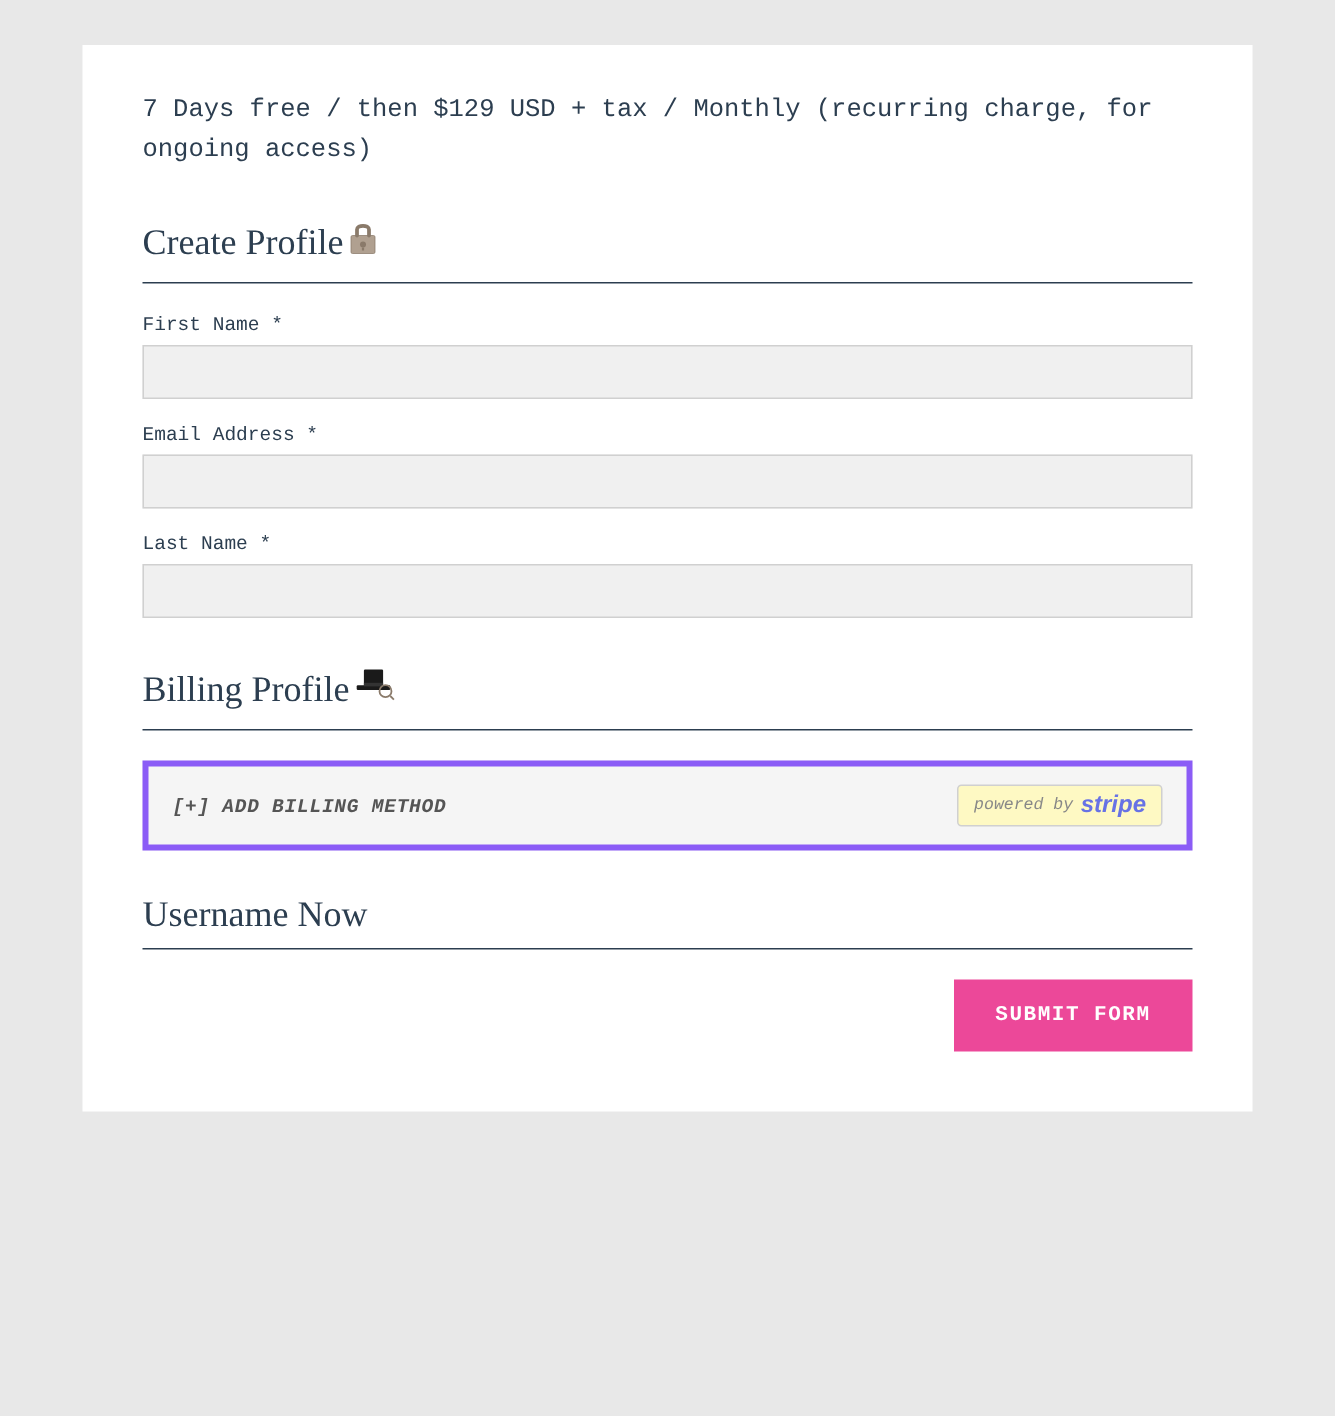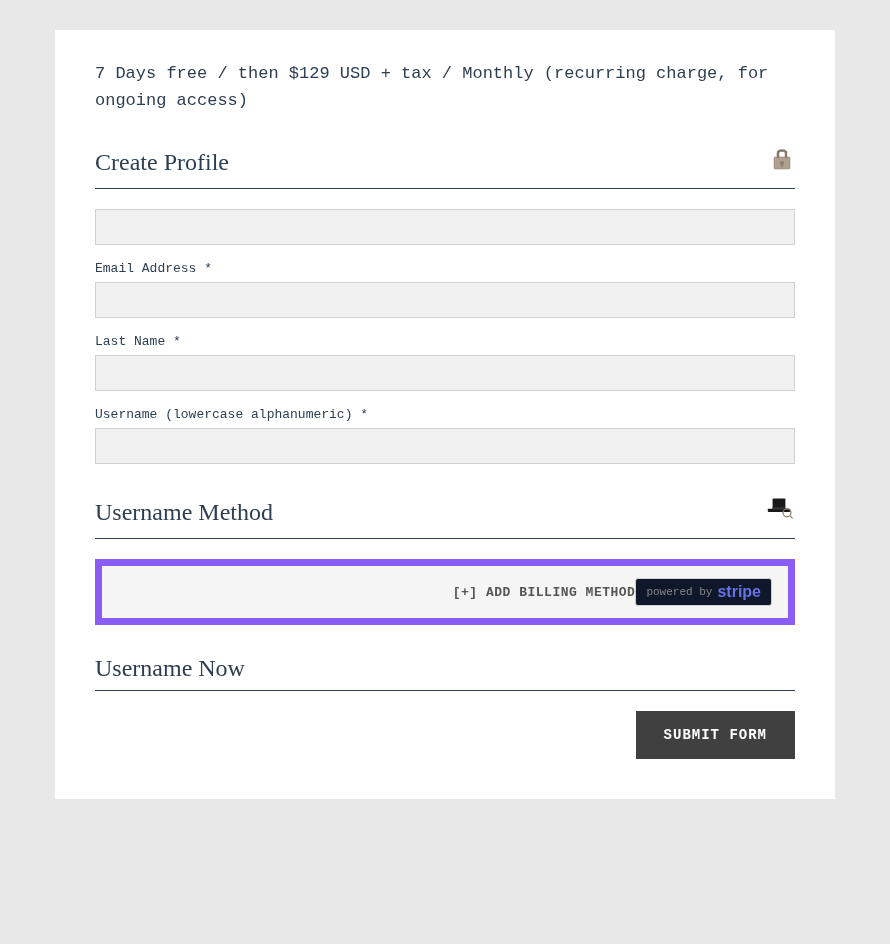--- a/index.html
+++ b/index.html
@@ -29,21 +29,21 @@
       font-family: 'Courier New', Courier, monospace;
       font-size: 17px;
       color: #2c3e50;
       line-height: 1.6;
       margin-bottom: 30px;
     }
 
     .section-header {
       display: flex;
       align-items: center;
-      justify-content: space-between;
+      justify-content: flex-start;
       margin-bottom: 8px;
     }
 
     .section-title {
       font-family: Georgia, 'Times New Roman', serif;
       font-size: 24px;
       color: #2c3e50;
       font-weight: normal;
     }
 
@@ -84,41 +84,42 @@
       color: #333;
       outline: none;
     }
 
     .billing-section {
       margin-top: 30px;
     }
 
     .add-billing-box {
       background-color: #f5f5f5;
-      border: 7px solid #8b5cf6;
+      border: 4px solid #8b5cf6;
       display: flex;
       align-items: center;
-      justify-content: flex-end;
+      justify-content: space-between;
       padding: 12px 16px;
       margin-bottom: 30px;
+      font-style: italic;
     }
 
     .add-billing-label {
       font-family: 'Courier New', Courier, monospace;
       font-size: 13px;
       color: #555;
       font-weight: bold;
       letter-spacing: 0.5px;
     }
 
     .powered-by-stripe {
       display: flex;
       align-items: center;
       gap: 5px;
-      background-color: #0f172a;
+      background-color: #fef9c3;
       border: 1px solid #d0d0d0;
       padding: 4px 10px;
       border-radius: 3px;
     }
 
     .powered-by-text {
       font-family: 'Courier New', Courier, monospace;
       font-size: 11px;
       color: #888;
     }
@@ -134,21 +135,21 @@
       margin-top: 10px;
     }
 
     .submit-area {
       display: flex;
       justify-content: flex-end;
       margin-top: 20px;
     }
 
     .submit-button {
-      background-color: #404040;
+      background-color: #ec4899;
       color: #ffffff;
       font-family: 'Courier New', Courier, monospace;
       font-size: 14px;
       font-weight: bold;
       letter-spacing: 1px;
       border: none;
       padding: 16px 28px;
       cursor: pointer;
       text-transform: uppercase;
     }
@@ -178,47 +179,44 @@
         <rect x="4" y="13" width="16" height="12" rx="1" fill="#b0a090" stroke="#8a7a6a" stroke-width="0.5"></rect>
         <path d="M8 13 V9 C8 5.7 16 5.7 16 9 V13" fill="none" stroke="#8a7a6a" stroke-width="2.5" stroke-linecap="round"></path>
         <circle cx="12" cy="19" r="2" fill="#8a7a6a"></circle>
         <line x1="12" y1="21" x2="12" y2="23" stroke="#8a7a6a" stroke-width="1.5"></line>
       </svg>
     </span>
   </div>
   <hr class="section-divider">
 
   <div class="form-group">
+    <label class="form-label">
+      First Name <span class="required">*</span>
+    </label>
     <input type="text" class="form-input" style="">
   </div>
 
   <div class="form-group">
     <label class="form-label">
       Email Address <span class="required">*</span>
     </label>
     <input type="email" class="form-input" style="">
   </div>
 
   <div class="form-group">
     <label class="form-label">
       Last Name <span class="required">*</span>
     </label>
     <input type="text" class="form-input" style="">
   </div>
 
-  <div class="form-group">
-    <label class="form-label">
-      Username (lowercase alphanumeric) <span class="required">*</span>
-    </label>
-    <input type="text" class="form-input" style="">
-  </div>
 
   <div class="billing-section">
     <div class="section-header">
-      <h2 class="section-title">Username Method</h2>
+      <h2 class="section-title">Billing Profile</h2>
       <span class="section-icon">
         <svg class="hat-icon-svg" viewBox="0 0 40 32" xmlns="http://www.w3.org/2000/svg">
 
           <rect x="12" y="4" width="16" height="14" rx="1" fill="#1a1a1a"></rect>
 
           <rect x="6" y="17" width="28" height="4" rx="1" fill="#1a1a1a"></rect>
 
           <rect x="12" y="15" width="16" height="3" fill="#333"></rect>
 
           <circle cx="30" cy="22" r="5" fill="none" stroke="#8a7a6a" stroke-width="1.5"></circle>

